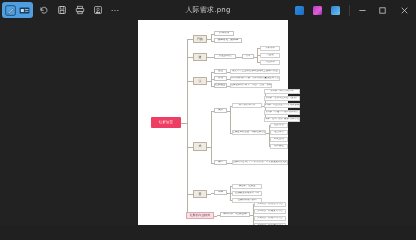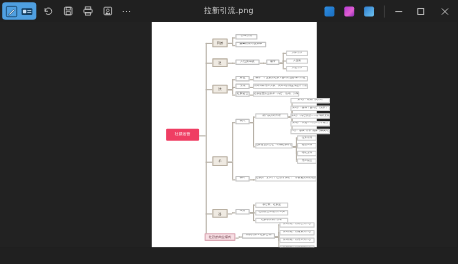--- a/index.html
+++ b/index.html
@@ -138,21 +138,21 @@
           <path d="M4 13 L6.5 9.6 L8.6 12 L10.4 10.2 L12 13 Z" fill="#c9c9c9"></path>
         </svg>
       </div>
 
       <div class="tbtn">
         <span class="dots">…</span>
       </div>
     </div>
 
     <div class="tb-title">
-      <span>拉新引流.png</span>
+      <span>人际需求.png</span>
     </div>
 
     <div class="tb-right">
       <span class="appicon ai1"></span>
       <span class="appicon ai2"></span>
       <span class="appicon ai3"></span>
       <span class="sep"></span>
 
       <div class="wbtn">
         <svg width="9" height="9" viewBox="0 0 10 10">

